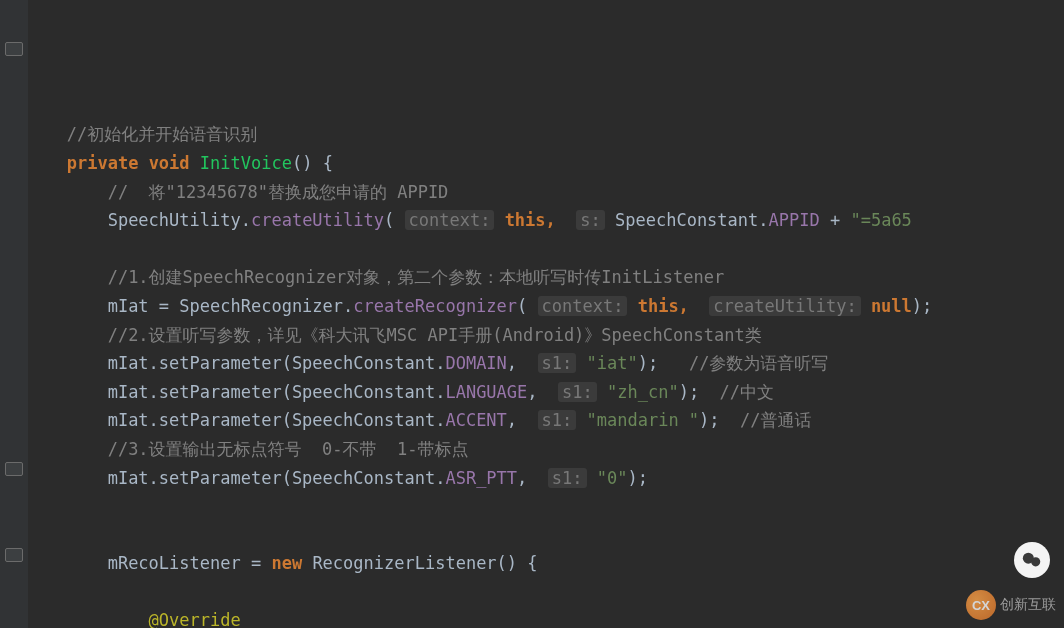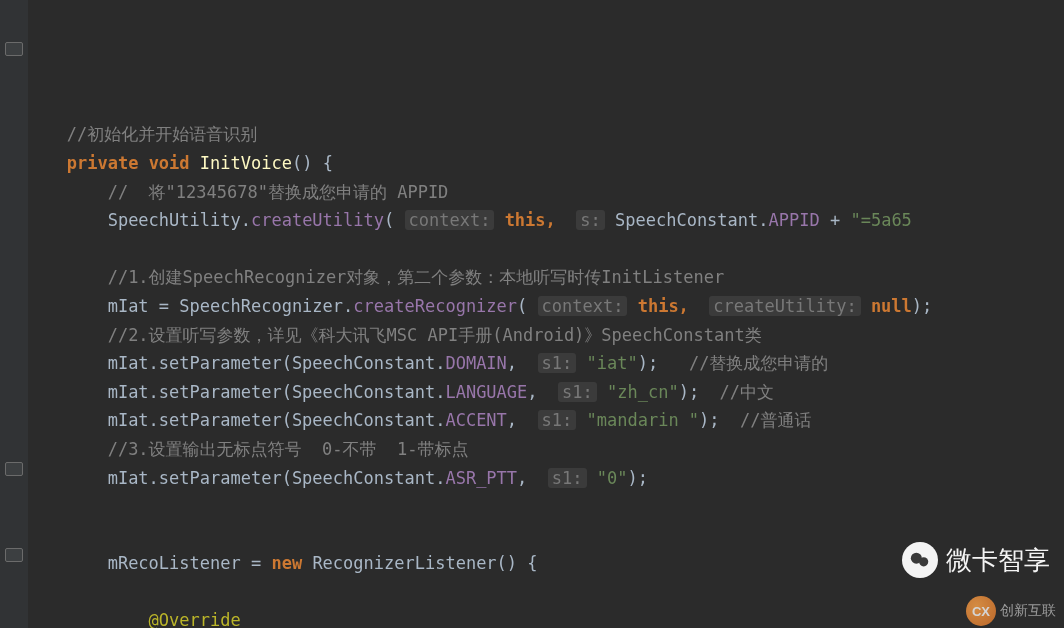--- a/index.html
+++ b/index.html
@@ -35,21 +35,21 @@
     border: 1px solid #6b6b6b;
     border-radius: 2px;
     background: #3c3f41;
   }
   .code {
     margin-left: 28px;
     padding-left: 8px;
   }
   .comment { color: #808080; }
   .keyword { color: #cc7832; font-weight: bold; }
-  .method  { color: #fef9c3; }
+  .method  { color: #22c55e; }
   .ident   { color: #a9b7c6; }
   .string  { color: #6a8759; }
   .field   { color: #9876aa; }
   .override{ color: #bbb529; }
   .hint {
     background: #3b3b3b;
     color: #787878;
     border-radius: 3px;
     padding: 0 4px;
     font-style: normal;
@@ -75,21 +75,21 @@
     border-radius: 50%;
     background: #ffffff;
     display: flex;
     align-items: center;
     justify-content: center;
   }
   .wm1 .circle svg { width: 22px; height: 22px; }
   .wm2 {
     position: absolute;
     right: 8px;
-    bottom: 2px;
+    bottom: 8px;
     display: flex;
     align-items: center;
     gap: 4px;
     color: #b8b8b8;
     font-family: sans-serif;
     font-size: 14px;
     opacity: 0.8;
   }
   .wm2 .logo {
     width: 30px;
@@ -111,21 +111,21 @@
   </div>
   <div class="code">
 <span>   <span class="comment">//初始化并开始语音识别</span></span>
 <span>   <span class="keyword">private</span> <span class="keyword">void</span> <span class="method">InitVoice</span><span class="ident">() {</span></span>
 <span>       <span class="comment">//  将"12345678"替换成您申请的 APPID</span></span>
 <span>       <span class="ident">SpeechUtility.</span><span class="field">createUtility</span><span class="ident">( </span><span class="hint">context:</span><span class="keyword"> this,  </span><span class="hint">s:</span><span class="ident"> SpeechConstant.</span><span class="field">APPID</span><span class="ident"> + </span><span class="string">"=5a65</span></span>
 <span> </span>
 <span>       <span class="comment">//1.创建SpeechRecognizer对象，第二个参数：本地听写时传InitListener</span></span>
 <span>       <span class="ident">mIat = SpeechRecognizer.</span><span class="field">createRecognizer</span><span class="ident">( </span><span class="hint">context:</span><span class="keyword"> this,  </span><span class="hint">createUtility:</span><span class="ident"> </span><span class="keyword">null</span><span class="ident">);</span></span>
 <span>       <span class="comment">//2.设置听写参数，详见《科大讯飞MSC API手册(Android)》SpeechConstant类</span></span>
-<span>       <span class="ident">mIat.setParameter(SpeechConstant.</span><span class="field">DOMAIN</span><span class="ident">,  </span><span class="hint">s1:</span><span class="string"> "iat"</span><span class="ident">);   </span><span class="comment">//替换成您申请的</span></span>
+<span>       <span class="ident">mIat.setParameter(SpeechConstant.</span><span class="field">DOMAIN</span><span class="ident">,  </span><span class="hint">s1:</span><span class="string"> "iat"</span><span class="ident">);   </span><span class="comment">//参数为语音听写</span></span>
 <span>       <span class="ident">mIat.setParameter(SpeechConstant.</span><span class="field">LANGUAGE</span><span class="ident">,  </span><span class="hint">s1:</span><span class="string"> "zh_cn"</span><span class="ident">);  </span><span class="comment">//中文</span></span>
 <span>       <span class="ident">mIat.setParameter(SpeechConstant.</span><span class="field">ACCENT</span><span class="ident">,  </span><span class="hint">s1:</span><span class="string"> "mandarin "</span><span class="ident">);  </span><span class="comment">//普通话</span></span>
 <span>       <span class="comment">//3.设置输出无标点符号  0-不带  1-带标点</span></span>
 <span>       <span class="ident">mIat.setParameter(SpeechConstant.</span><span class="field">ASR_PTT</span><span class="ident">,  </span><span class="hint">s1:</span><span class="string"> "0"</span><span class="ident">);</span></span>
 <span> </span>
 <span> </span>
 <span>       <span class="ident">mRecoListener = </span><span class="keyword">new</span><span class="ident"> RecognizerListener() {</span></span>
 <span> </span>
 <span>           <span class="override">@Override</span></span>
 
@@ -134,19 +134,18 @@
   </div>
 </div>
 
 <div class="wm1">
   <span class="circle">
     <svg viewBox="0 0 24 24" fill="#3b3b3b">
         <circle cx="8" cy="10" r="6"></circle>
         <circle cx="16" cy="14" r="5"></circle>
       </svg>
   </span>
-  <span>微卡智享</span>
 </div>
 
 <div class="wm2">
   <span class="logo">CX</span>
   <span>创新互联</span>
 </div>
 
 </body></html>

